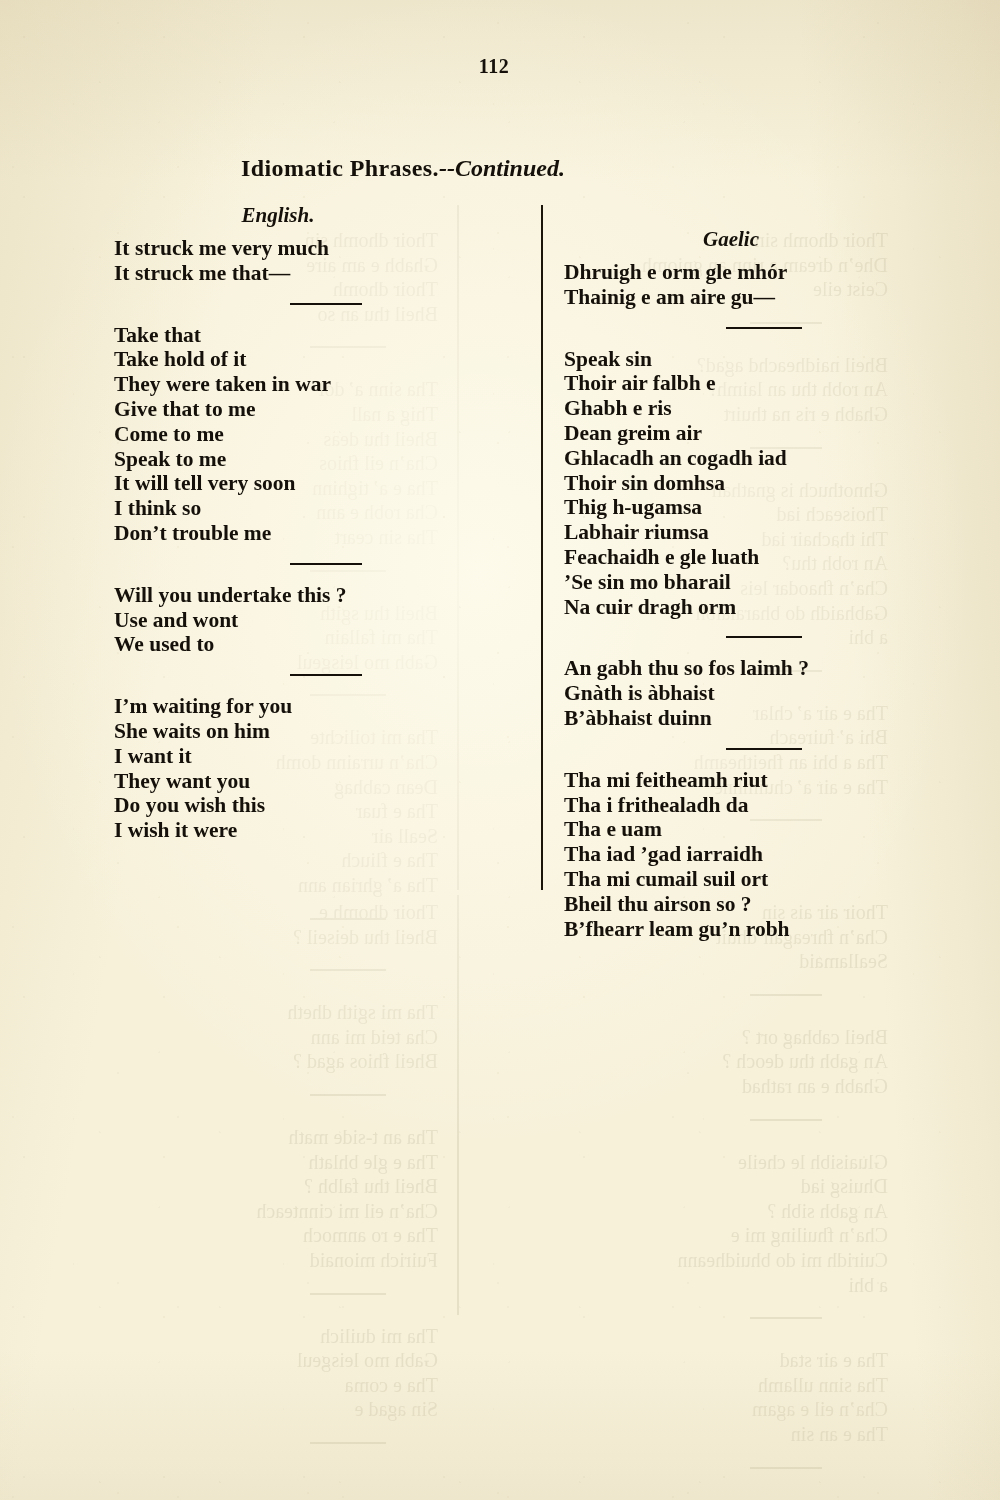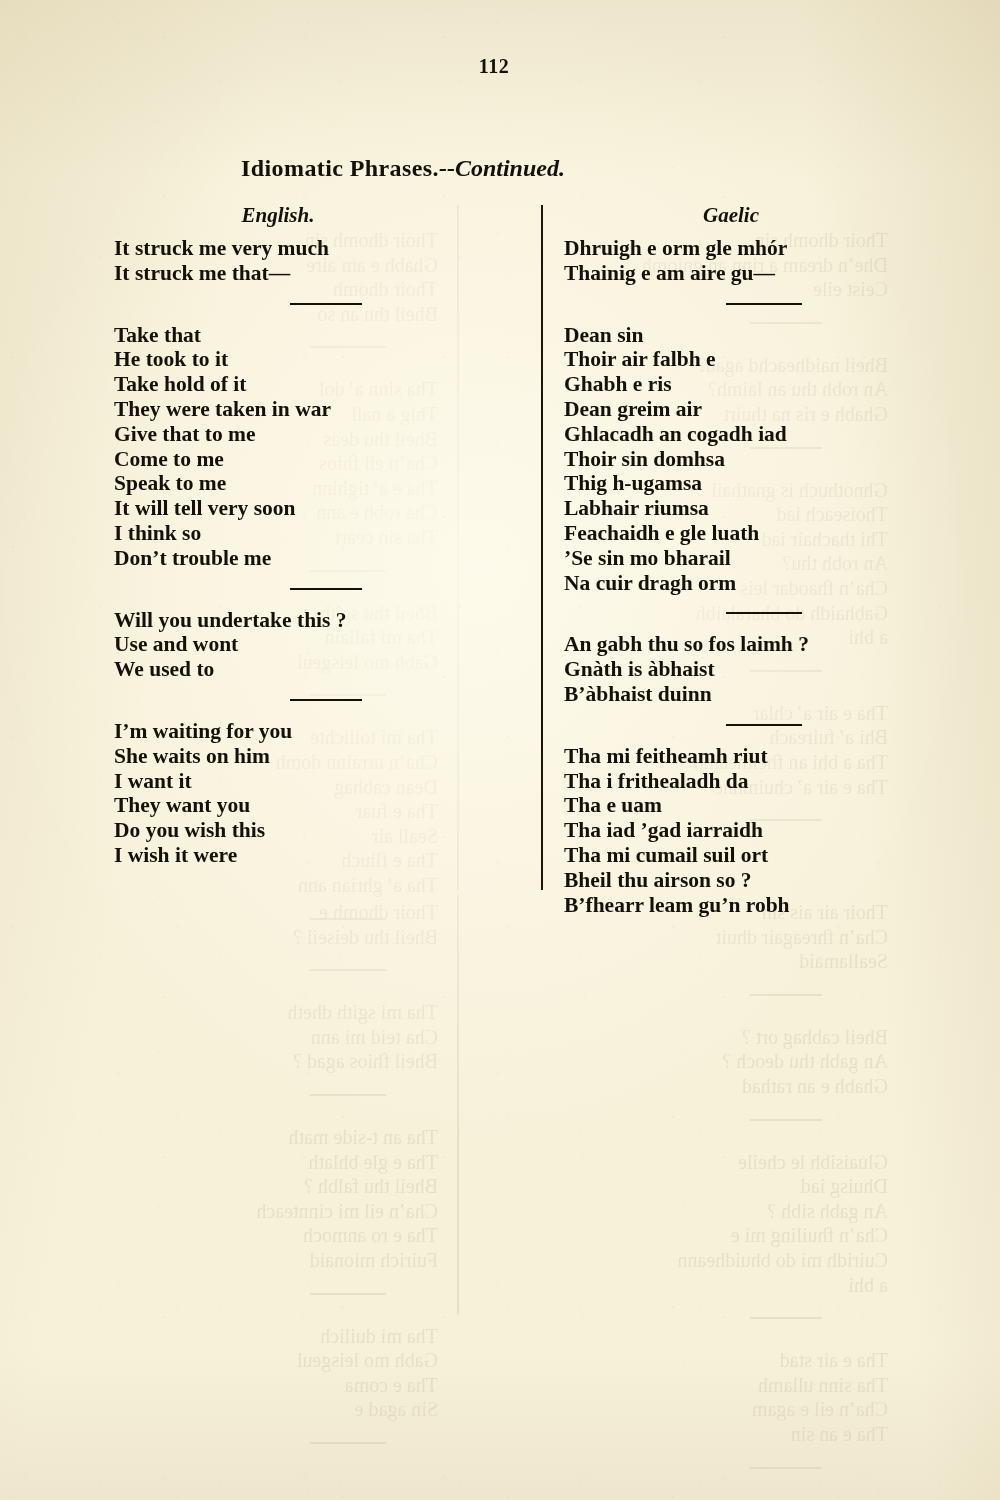--- a/index.html
+++ b/index.html
@@ -121,21 +121,21 @@
     width: 2px;
     height: 685px;
     background: #1b1408;
   }
   .col {
     position: absolute;
     top: 0;
     width: 380px;
   }
   .col-english { left: 0; }
-  .col-gaelic  { left: 450px; }
+  .col-gaelic  { left: 450px; margin-top: 24px; }
 
   .col-head {
     font-style: italic;
     font-weight: 700;
     font-size: 21px;
     text-align: center;
     height: 36px;
     line-height: 30px;
   }
   .col-english .col-head { padding-right: 48px; }
@@ -278,21 +278,20 @@
       <div id="english-blocks">
           <div class="block">
             <div class="row">It struck me very much</div>
             <div class="row">It struck me that—</div>
           </div>
           <div class="block-rule-wrap">
             <div class="block-rule"></div>
           </div>
           <div class="block">
             <div class="row">Take that</div>
-            <div class="row">He took to it</div>
             <div class="row">Take hold of it</div>
             <div class="row">They were taken in war</div>
             <div class="row">Give that to me</div>
             <div class="row">Come to me</div>
             <div class="row">Speak to me</div>
             <div class="row">It will tell very soon</div>
             <div class="row">I think so</div>
             <div class="row">Don’t trouble me</div>
           </div>
           <div class="block-rule-wrap">
@@ -321,21 +320,21 @@
       <div class="col-head">Gaelic</div>
       <div id="gaelic-blocks">
           <div class="block">
             <div class="row">Dhruigh e orm gle mhór</div>
             <div class="row">Thainig e am aire gu—</div>
           </div>
           <div class="block-rule-wrap">
             <div class="block-rule"></div>
           </div>
           <div class="block">
-            <div class="row">Dean sin</div>
+            <div class="row">Speak sin</div>
             <div class="row">Thoir air falbh e</div>
             <div class="row">Ghabh e ris</div>
             <div class="row">Dean greim air</div>
             <div class="row">Ghlacadh an cogadh iad</div>
             <div class="row">Thoir sin domhsa</div>
             <div class="row">Thig h-ugamsa</div>
             <div class="row">Labhair riumsa</div>
             <div class="row">Feachaidh e gle luath</div>
             <div class="row">’Se sin mo bharail</div>
             <div class="row">Na cuir dragh orm</div>

